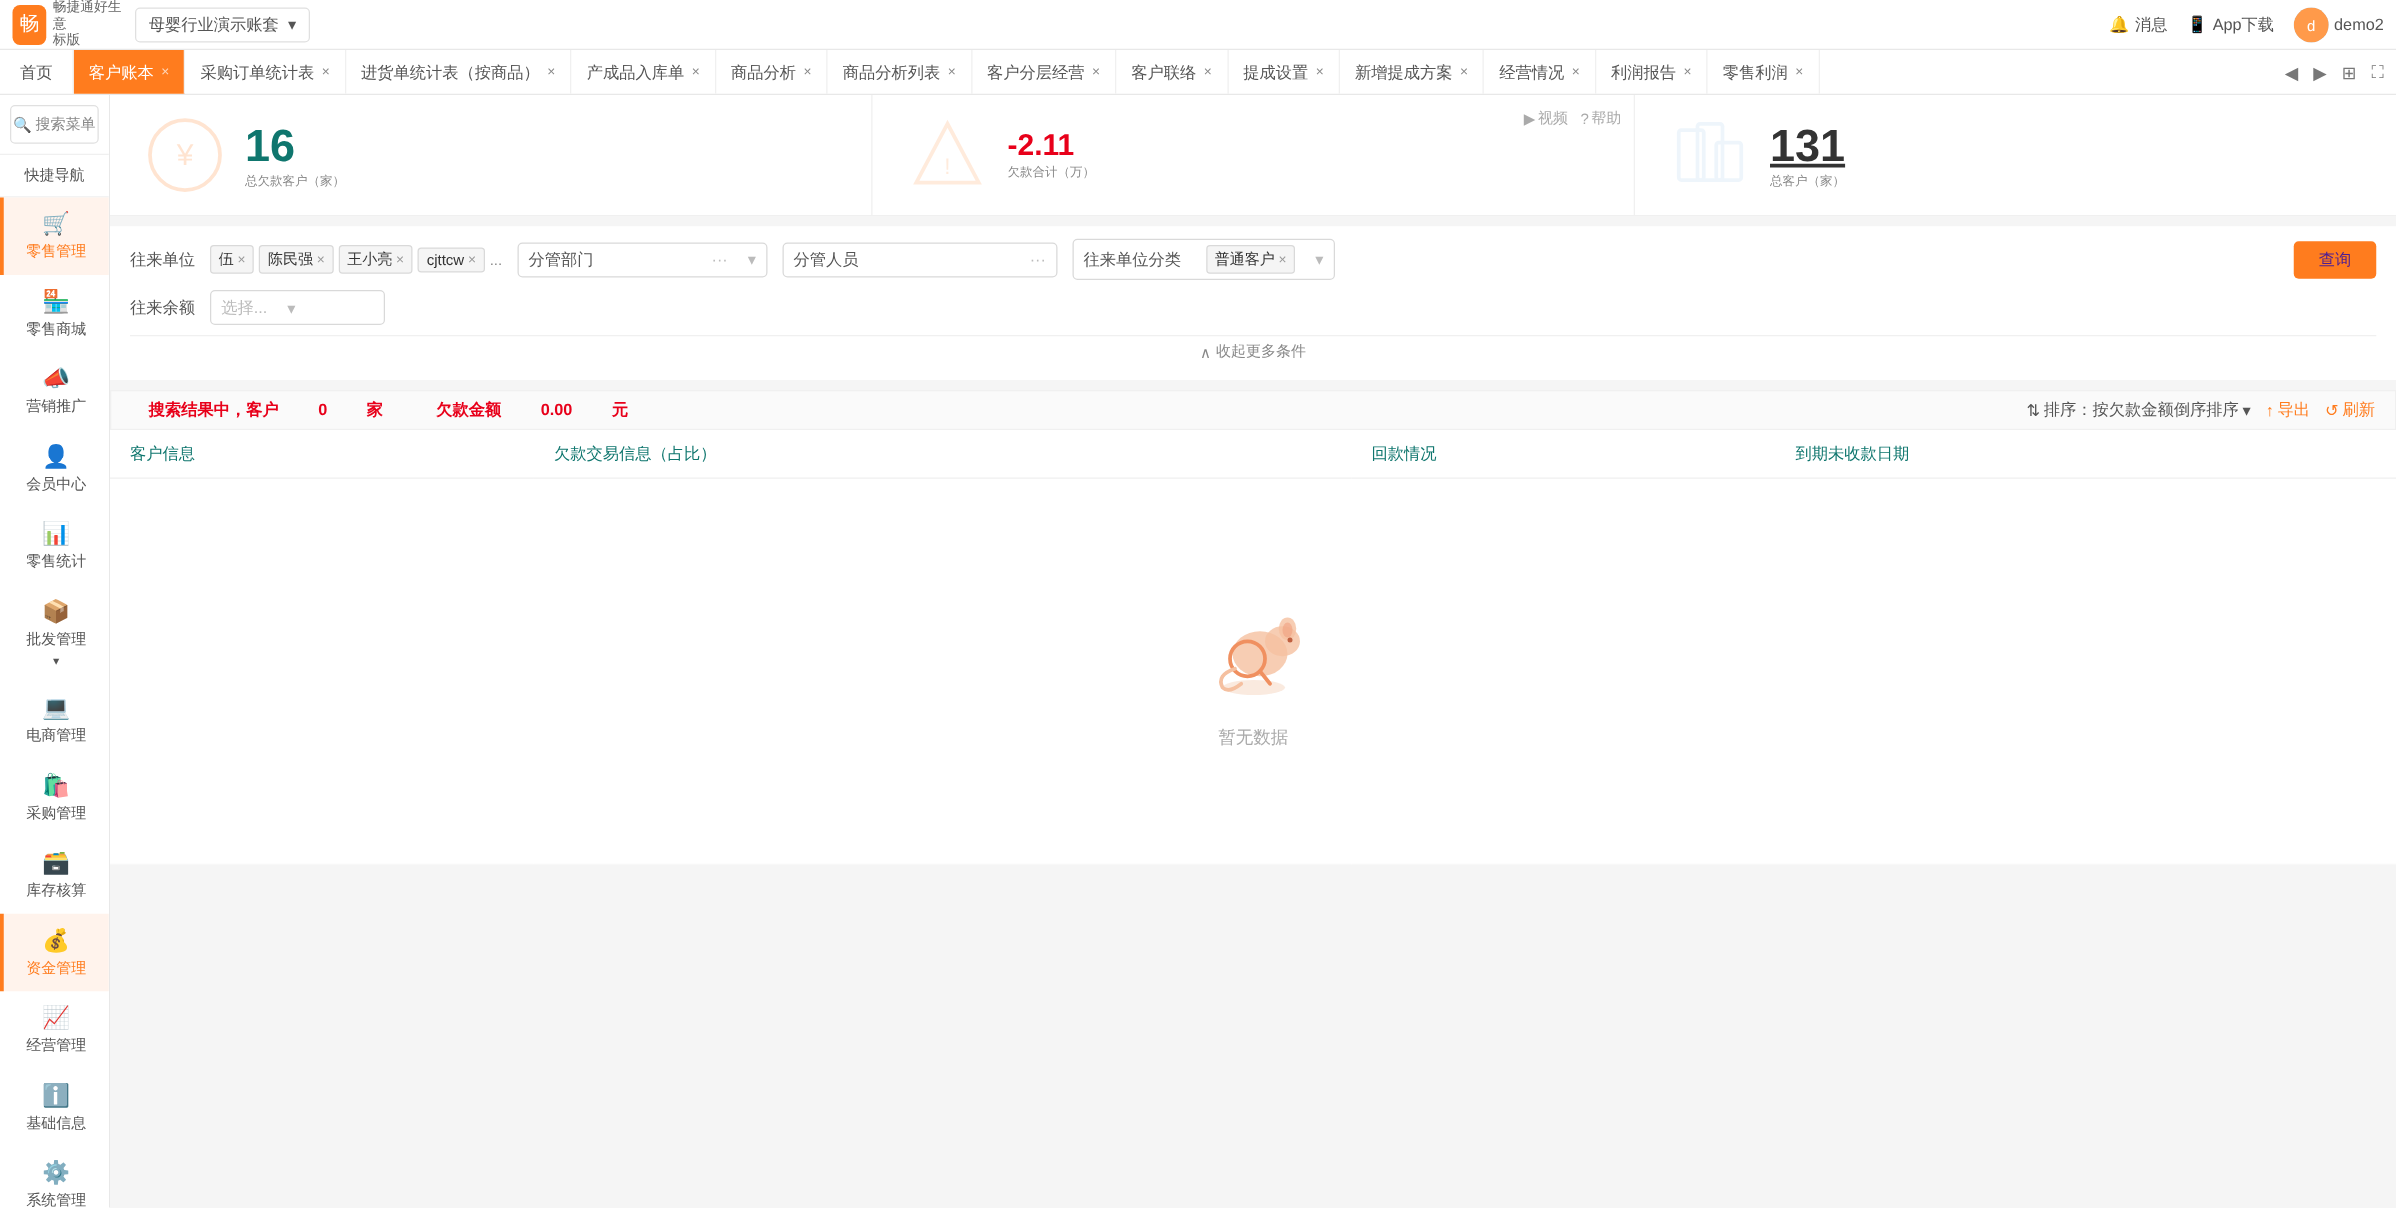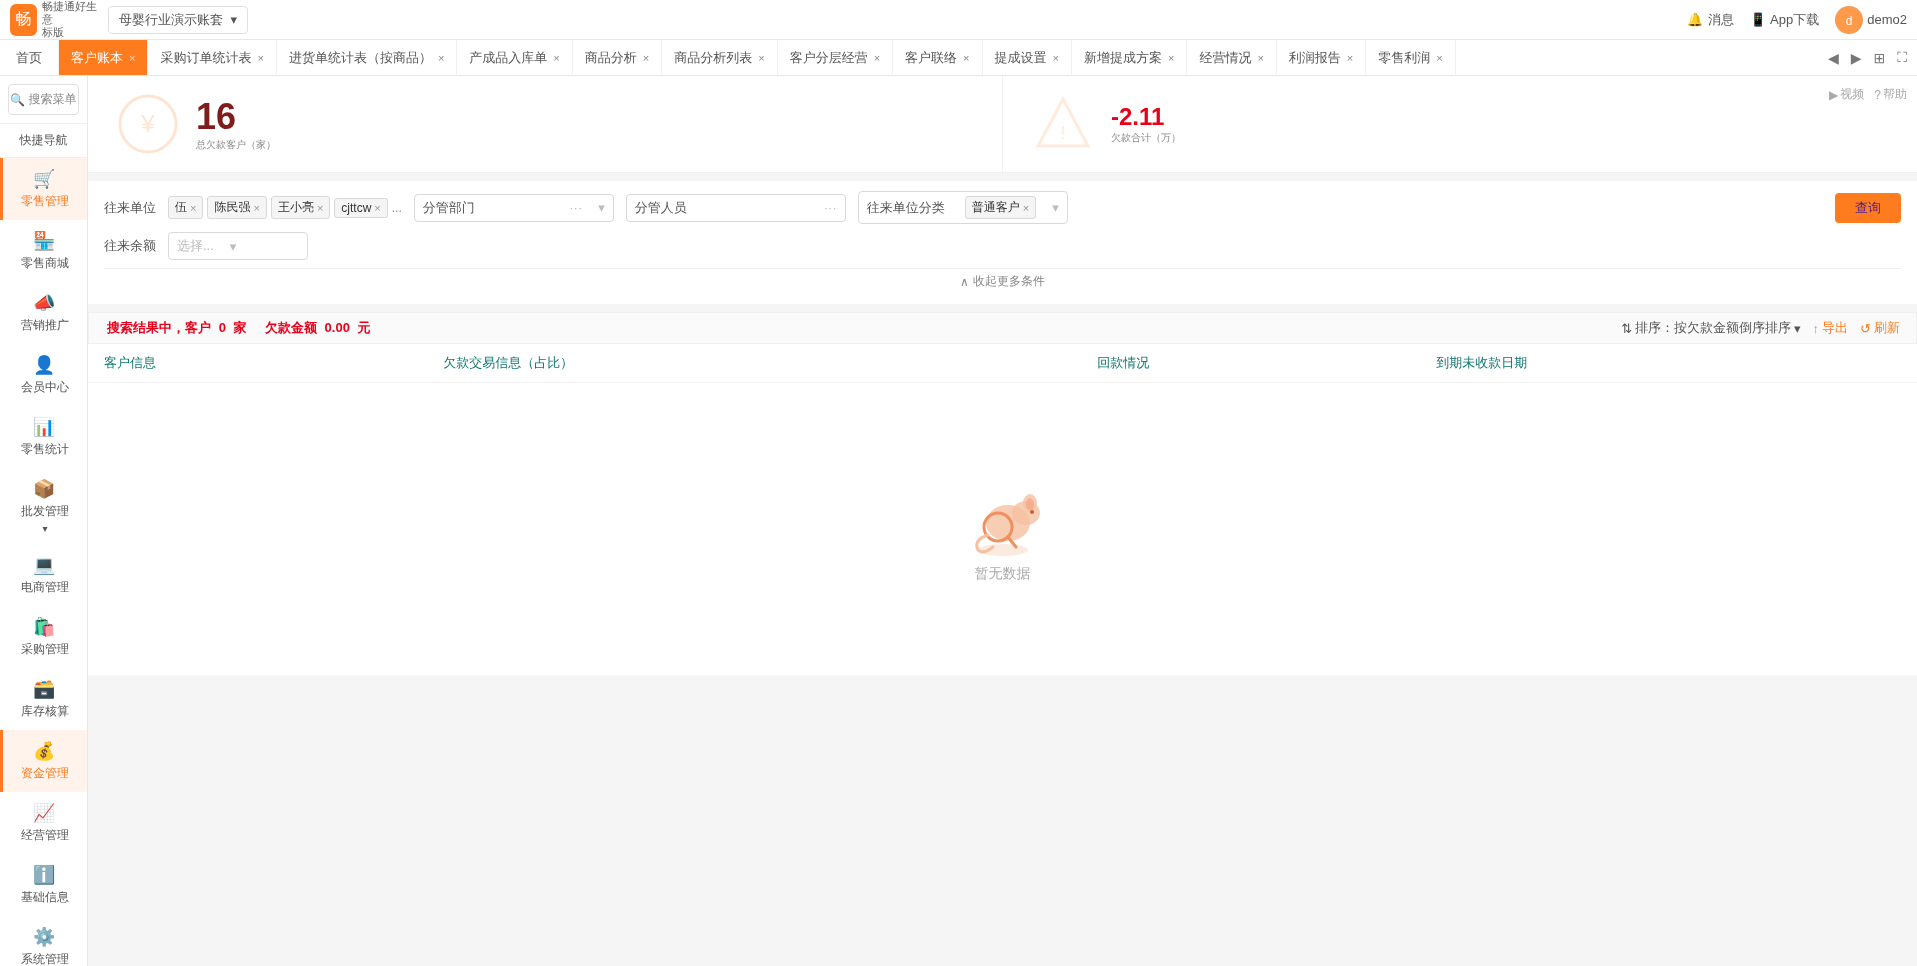--- a/index.html
+++ b/index.html
@@ -39,21 +39,21 @@
     .sidebar-item .s-label { font-size: 12px; white-space: nowrap; }
 
     
     .content-area { flex: 1; overflow-y: auto; background: #f5f5f5; padding: 0; }
 
     
     .stats-row { display: flex; background: #fff; margin-bottom: 8px; border-bottom: 1px solid #f0f0f0; }
     .stat-card { flex: 1; padding: 18px 30px; display: flex; flex-direction: column; gap: 6px; border-right: 1px solid #f0f0f0; position: relative; }
     .stat-card:last-child { border-right: none; }
     .stat-value { font-size: 36px; font-weight: bold; }
-    .stat-value.red { color: #7f1d1d; }
+    .stat-value.red { color: #0f766e; }
     .stat-value.dark { color: #333; text-decoration: underline; }
     .stat-label { font-size: 10px; color: #888; }
     .stat-help { position: absolute; top: 10px; right: 10px; display: flex; gap: 10px; font-size: 12px; color: #aaa; }
     .stat-help-btn { cursor: pointer; display: flex; align-items: center; gap: 2px; }
 
     
     .filter-section { background: #fff; padding: 10px 16px; margin-bottom: 8px; }
     .filter-row { display: flex; align-items: center; gap: 12px; flex-wrap: wrap; margin-bottom: 8px; }
     .filter-label { font-size: 13px; color: #555; white-space: nowrap; }
     .filter-tags { display: flex; gap: 4px; flex-wrap: wrap; align-items: center; }
@@ -62,32 +62,32 @@
     .filter-more { color: #888; font-size: 12px; cursor: pointer; }
     .filter-select { display: flex; align-items: center; gap: 16px; border: 1px solid #d9d9d9; border-radius: 4px; padding: 4px 8px; min-width: 160px; font-size: 13px; color: #555; cursor: pointer; background: #fff; }
     .filter-select.wide { min-width: 220px; }
     .filter-select-dots { color: #bbb; margin-left: auto; }
     .filter-select-arrow { color: #bbb; }
     .collapse-more { display: flex; align-items: center; justify-content: center; gap: 4px; font-size: 12px; color: #888; cursor: pointer; padding: 4px 0; border-top: 1px solid #f0f0f0; margin-top: 4px; }
 
     
     .results-bar { display: flex; align-items: center; justify-content: space-between; background: #fafafa; border: 1px solid #f0f0f0; padding: 6px 16px; margin: 0 0 0 0; }
     .results-info { font-size: 13px; color: #555; }
-    .results-info span { color: #e8001a; font-weight: bold; margin: 0 2px; }
+    .results-info span { color: #e8001a; font-weight: bold; margin: 0 14px; }
     .results-actions { display: flex; align-items: center; gap: 12px; font-size: 13px; }
     .sort-btn { display: flex; align-items: center; gap: 3px; color: #555; cursor: pointer; }
     .action-btn { display: flex; align-items: center; gap: 3px; color: #ff7c1e; cursor: pointer; }
 
     
     .data-table { width: 100%; background: #fff; border-collapse: collapse; }
     .data-table th { padding: 10px 16px; text-align: left; font-size: 13px; color: #0f766e; font-weight: normal; border-bottom: 1px solid #f0f0f0; background: #fff; }
     .data-table td { padding: 12px 16px; font-size: 13px; color: #555; border-bottom: 1px solid #f8f8f8; }
 
     
-    .empty-state { display: flex; flex-direction: column; align-items: center; justify-content: center; padding: 80px 0; }
+    .empty-state { display: flex; flex-direction: column; align-items: center; justify-content: center; padding: 80px 0; gap: 16px; }
     .empty-text { font-size: 14px; color: #aaa; }
 
     
     ::-webkit-scrollbar { width: 6px; height: 6px; }
     ::-webkit-scrollbar-track { background: #f1f1f1; }
     ::-webkit-scrollbar-thumb { background: #ccc; border-radius: 3px; }
   </style>
 </head>
 <body>
 
@@ -297,20 +297,35 @@
             <span>▶</span>
             <span>视频</span>
           </div>
           <div class="stat-help-btn">
             <span>?</span>
             <span>帮助</span>
           </div>
         </div>
       </div>
 
+      <div class="stat-card">
+        <div style="display:flex;align-items:center;gap:8px;">
+          <div style="position:relative;width:60px;height:60px;margin-right:10px;opacity:0.15;flex-shrink:0;">
+            <svg width="60" height="60" viewBox="0 0 60 60">
+              <rect x="5" y="10" width="20" height="40" rx="2" fill="none" stroke="#90c0e8" stroke-width="3"></rect>
+              <rect x="35" y="20" width="20" height="30" rx="2" fill="none" stroke="#90c0e8" stroke-width="3"></rect>
+              <rect x="20" y="5" width="20" height="45" rx="2" fill="none" stroke="#90c0e8" stroke-width="3"></rect>
+            </svg>
+          </div>
+          <div>
+            <div class="stat-value dark">131</div>
+            <div class="stat-label">总客户（家）</div>
+          </div>
+        </div>
+      </div>
     </div>
 
     <div class="filter-section">
       <div class="filter-row">
         <span class="filter-label">往来单位</span>
         <div class="filter-tags">
           <div class="filter-tag">
             <span>伍</span>
             <span class="x">×</span>
           </div>

